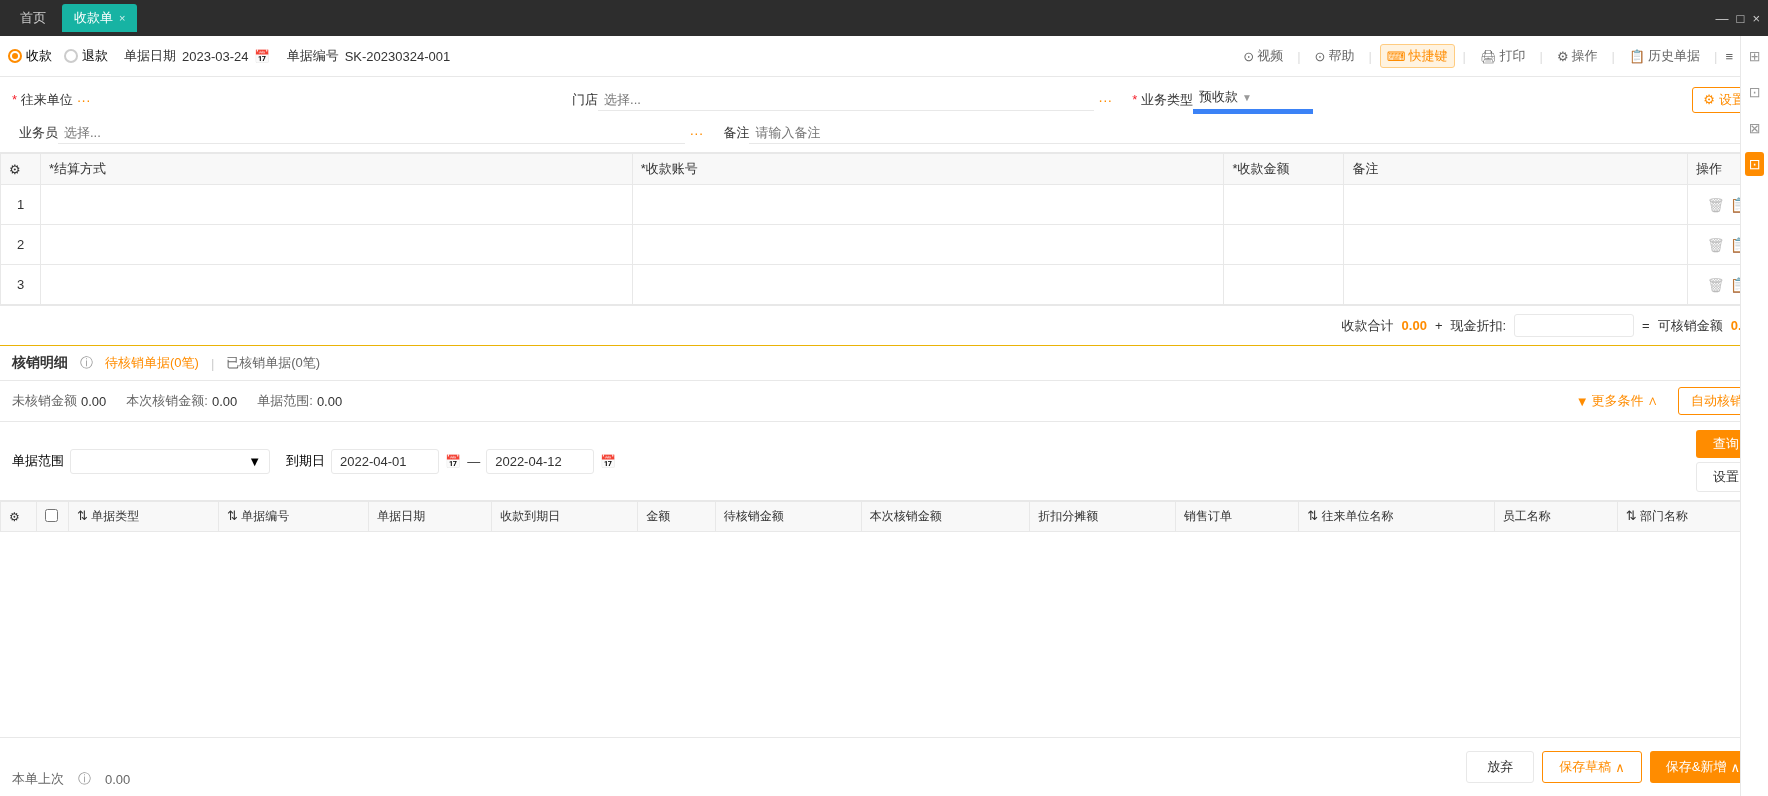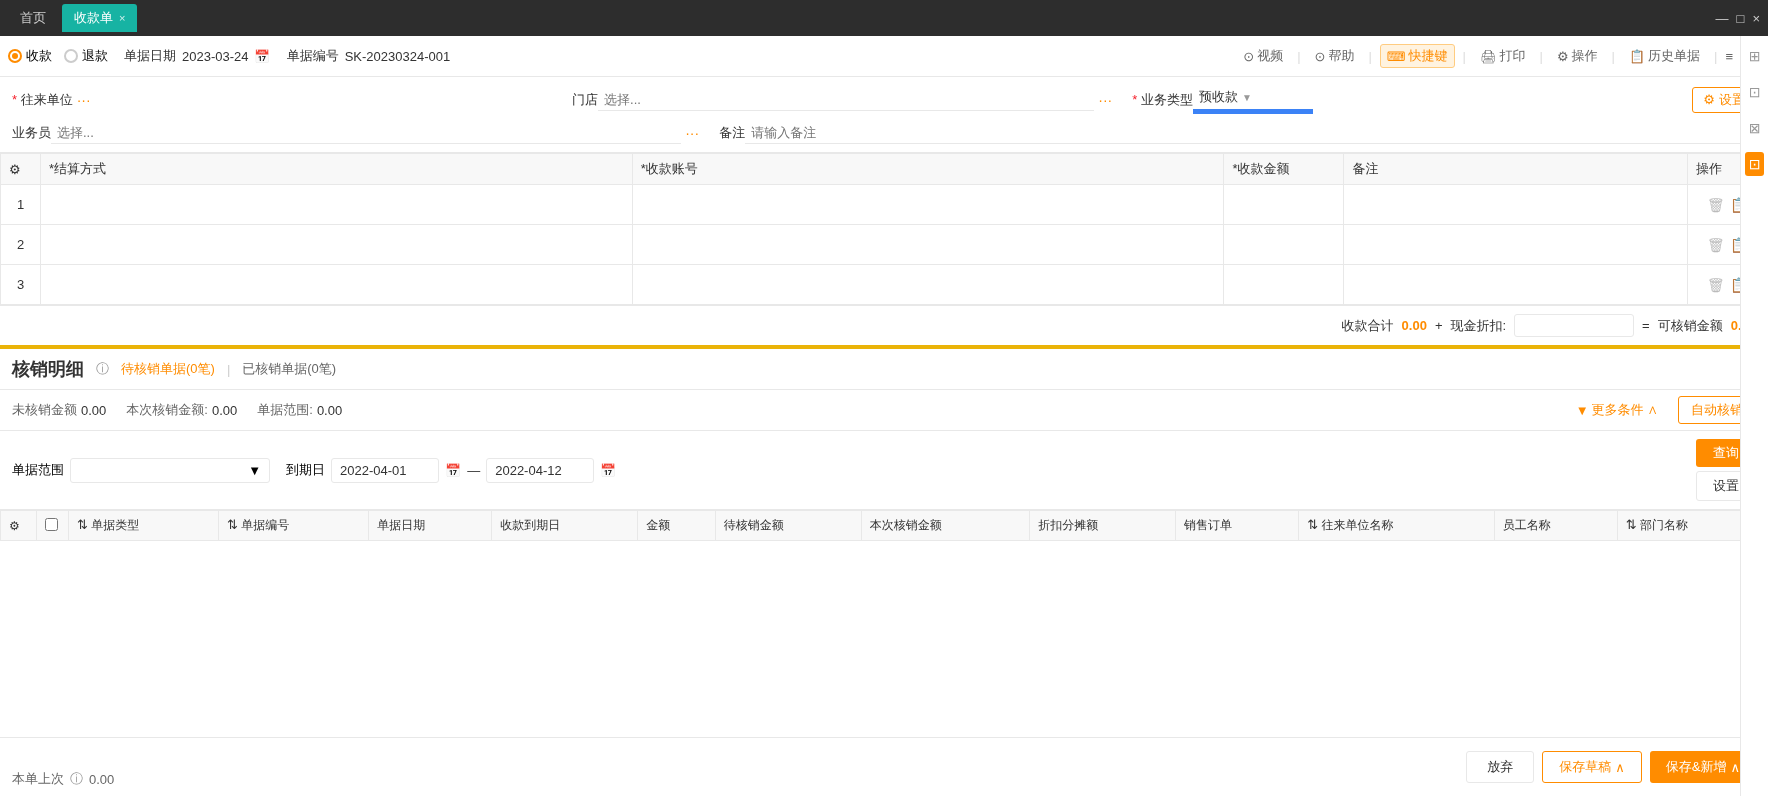--- a/index.html
+++ b/index.html
@@ -145,21 +145,21 @@
       padding: 8px 12px;
       border-bottom: 1px solid #e8e8e8;
       background: #fff;
     }
     .form-row {
       display: flex;
       align-items: center;
       gap: 16px;
       margin-bottom: 8px;
     }
-    .form-row:last-child { margin-bottom: 0; }
+    .form-row:last-child { margin-bottom: 0; margin-left: 7px; }
     .form-field {
       display: flex;
       align-items: center;
       flex: 1;
     }
     .form-input {
       flex: 1;
       border: none;
       border-bottom: 1px solid #e8e8e8;
       padding: 3px 6px;
@@ -234,21 +234,21 @@
     .action-icons { display: flex; gap: 6px; justify-content: center; }
     .action-icon { color: #bbb; cursor: pointer; font-size: 14px; }
 
     
     .table-footer {
       display: flex;
       align-items: center;
       justify-content: flex-end;
       padding: 8px 12px;
       background: #fff;
-      border-bottom: 4px solid #eab308;
+      border-bottom: 1px solid #eab308;
       gap: 8px;
       color: #333;
     }
     .total-value { color: #ff8c00; font-weight: bold; }
     .total-input {
       border: 1px solid #e8e8e8;
       padding: 3px 8px;
       width: 120px;
       border-radius: 3px;
       outline: none;
@@ -264,21 +264,21 @@
       flex-direction: column;
     }
     .verification-header {
       display: flex;
       align-items: center;
       padding: 8px 12px;
       border-bottom: 1px solid #e8e8e8;
       gap: 12px;
     }
     .section-title {
-      font-size: 18px;
+      font-size: 14px;
       font-weight: 600;
       color: #333;
     }
     .info-icon {
       color: #999;
       cursor: pointer;
     }
     .tab-pill {
       color: #ff8c00;
       cursor: pointer;
@@ -400,21 +400,21 @@
       display: flex;
       align-items: center;
       padding: 8px 12px;
       border-top: 1px solid #e8e8e8;
       background: #fff;
       gap: 8px;
     }
     .bottom-info {
       display: flex;
       align-items: center;
-      gap: 6px;
+      gap: 14px;
       color: #666;
       font-size: 13px;
       margin-top: 24px;
     }
     .bottom-actions {
       margin-left: auto;
       display: flex;
       gap: 8px;
     }
     .discard-btn {

